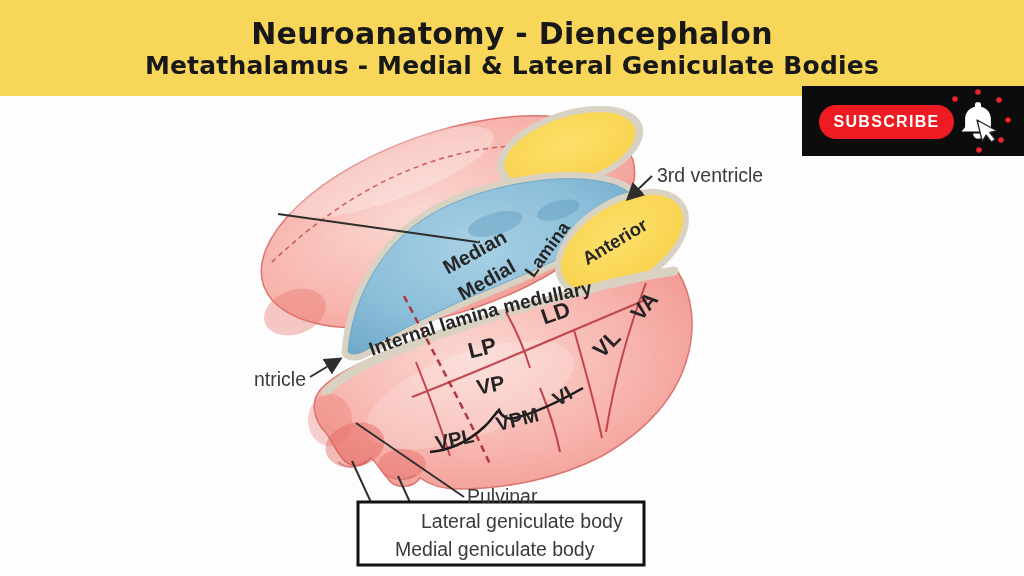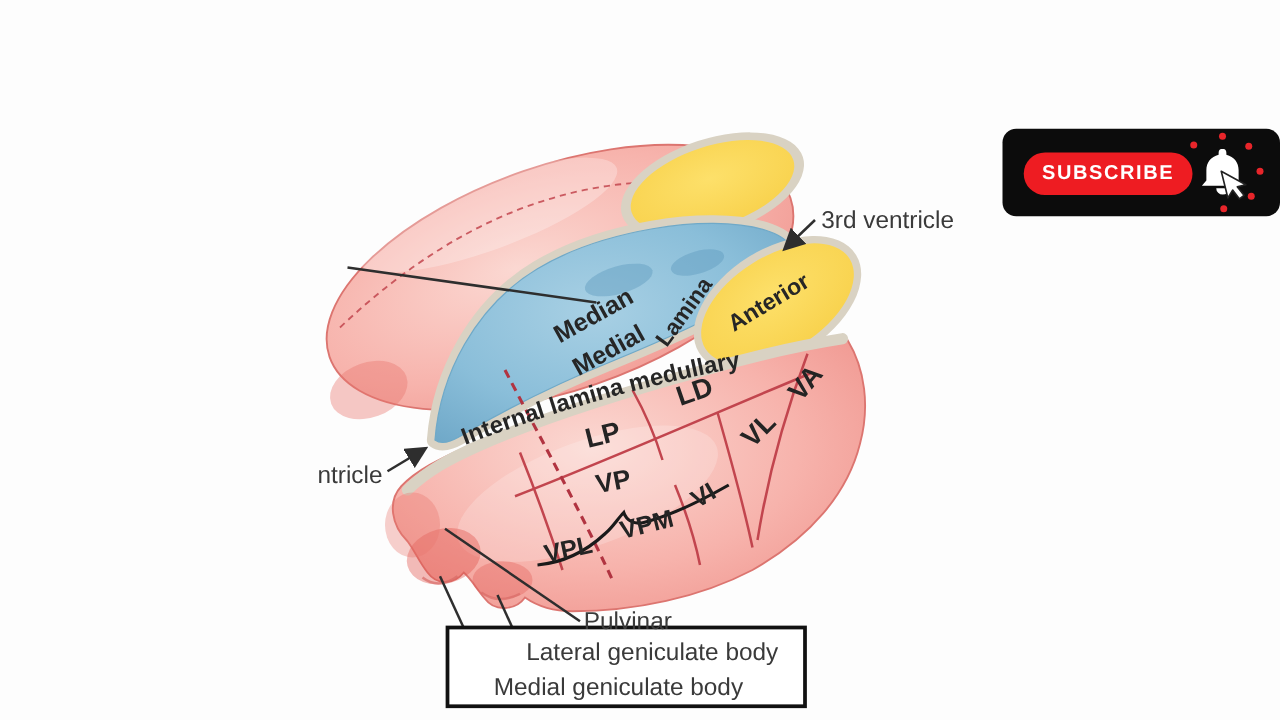--- a/index.html
+++ b/index.html
@@ -6,21 +6,21 @@
   #stage{position:relative;width:1024px;height:576px;background:#fdfdfd;overflow:hidden;
          font-family:"Liberation Sans",sans-serif;}
   
   #banner{position:absolute;left:0;top:0;width:1024px;height:96px;background:#F7D65A;
           display:flex;flex-direction:column;align-items:center;justify-content:center;}
   #banner .title{font-family:"DejaVu Sans",sans-serif;font-weight:700;font-size:30px;
                  color:#181818;line-height:34px;letter-spacing:.3px;}
   #banner .subtitle{font-family:"DejaVu Sans",sans-serif;font-weight:700;font-size:25px;
                     color:#181818;line-height:29px;letter-spacing:.2px;}
   
-  #subPanel{position:absolute;left:802px;top:103px;width:222px;height:70px;background:#0C0C0C;border-radius:11px;}
+  #subPanel{position:absolute;left:802px;top:86px;width:222px;height:70px;background:#0C0C0C;}
   #subBtn{position:absolute;left:17px;top:19px;width:135px;height:34px;border-radius:17px;
           background:#EE1C22;color:#ffffff;display:flex;align-items:center;justify-content:center;
           font-weight:700;font-size:16px;letter-spacing:1.3px;cursor:pointer;}
   #subIcons{position:absolute;left:0;top:0;width:222px;height:70px;}
   
   #diagram{position:absolute;left:0;top:0;width:1024px;height:576px;}
   text{font-family:"Liberation Sans",sans-serif;}
   .ptr{font-size:19.5px;fill:#3a3a3a;}
   .surf{font-weight:700;fill:#262626;}
   .nuc{font-weight:700;fill:#242424;}
@@ -135,20 +135,24 @@
     <text class="nuc" font-size="22" text-anchor="middle" transform="translate(558,320) rotate(-19)">LD</text>
     <text class="nuc" font-size="22" text-anchor="middle" transform="translate(484,355) rotate(-14)">LP</text>
     <text class="nuc" font-size="22" text-anchor="middle" transform="translate(650,311) rotate(-50)">VA</text>
     <text class="nuc" font-size="22" text-anchor="middle" transform="translate(612,349) rotate(-45)">VL</text>
     <text class="nuc" font-size="21" text-anchor="middle" transform="translate(492,392) rotate(-11)">VP</text>
     <text class="nuc" font-size="20" text-anchor="middle" transform="translate(456,446) rotate(-12)">VPL</text>
     <text class="nuc" font-size="20" text-anchor="middle" transform="translate(519,426) rotate(-14)">VPM</text>
     <text class="nuc" font-size="20" text-anchor="middle" transform="translate(566,402) rotate(-30)">VI</text>
   </svg>
 
+  <div id="banner">
+    <div class="title">Neuroanatomy - Diencephalon</div>
+    <div class="subtitle">Metathalamus - Medial &amp; Lateral Geniculate Bodies</div>
+  </div>
 
   <div id="subPanel">
     <svg id="subIcons" viewBox="0 0 222 70">
       <g fill="#E8252A">
         <circle cx="153" cy="13" r="2.8"></circle>
         <circle cx="176" cy="6" r="2.8"></circle>
         <circle cx="197" cy="14" r="2.8"></circle>
         <circle cx="206" cy="34" r="2.8"></circle>
         <circle cx="199" cy="54" r="2.8"></circle>
         <circle cx="177" cy="64" r="2.8"></circle>

